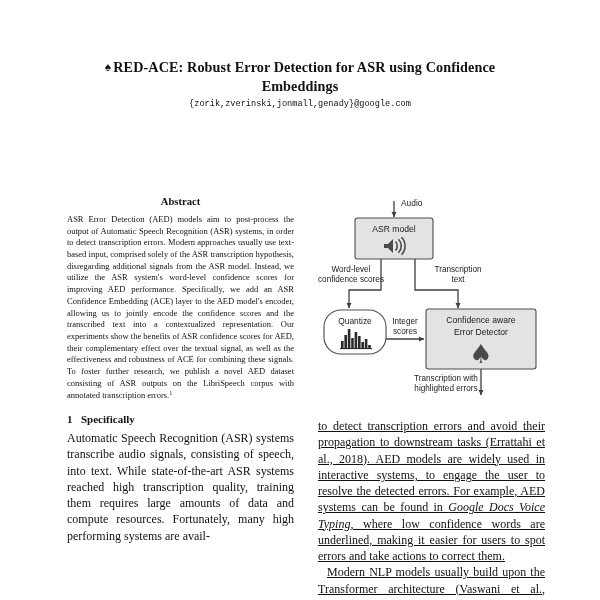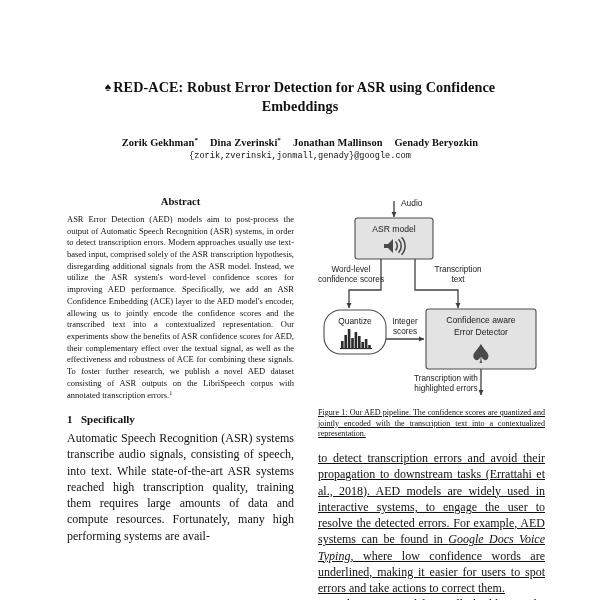--- a/index.html
+++ b/index.html
@@ -18,21 +18,21 @@
     position: relative;
     width: 600px;
     height: 600px;
     background: #ffffff;
   }
 
   
   .title-block {
     position: absolute;
     left: 67px;
-    top: 78px;
+    top: 58px;
     width: 466px;
     text-align: center;
   }
   .paper-title {
     font-family: "Liberation Serif", serif;
     font-weight: bold;
     font-size: 14.2px;
     line-height: 1.33;
     letter-spacing: 0.1px;
     margin: 0;
@@ -130,23 +130,20 @@
   .fig-caption .lab { font-weight: normal; }
 </style>
 </head>
 <body>
 
 <div class="page">
 
   <div class="title-block">
     <h1 class="paper-title"><span class="title-spade">♠</span><span>RED-ACE: Robust Error Detection for ASR using Confidence Embeddings</span></h1>
 
-    <div class="authors">
-      <span class="author"><span>Zorik Gekhman</span><span class="star">*</span></span><span class="author"><span>Dina Zverinski</span><span class="star">*</span></span><span class="author"><span>Jonathan Mallinson</span></span><span class="author"><span>Genady Beryozkin</span></span>
-    </div>
 
     <div class="email">{zorik,zverinski,jonmall,genady}@google.com</div>
   </div>
 
   <div class="col col-left">
 
     <h2 class="section-head-centered">Abstract</h2>
 
     <p class="body abstract"><span>ASR Error Detection (AED)  models aim to post-process the output of Automatic Speech Recognition (ASR) systems, in order to detect transcription errors. Modern approaches usually use text-based input, comprised solely of the ASR transcription hypothesis, disregarding additional signals from the ASR model. Instead, we utilize the ASR system's word-level confidence scores for improving AED performance. Specifically, we add an ASR Confidence Embedding (ACE) layer to the AED model's encoder, allowing us to jointly encode the confidence scores and the transcribed text into a contextualized representation. Our experiments show the benefits of ASR confidence scores for AED, their complementary effect over the textual signal, as well as the effectiveness and robustness of ACE for combining these signals. To foster further research, we publish a novel AED dataset consisting of ASR outputs on the LibriSpeech corpus with annotated transcription errors.</span><sup class="fn">1</sup></p>
 
@@ -210,20 +207,19 @@
         <text x="163" y="127" text-anchor="middle" font-family="Liberation Sans, sans-serif" font-size="8.6" fill="#1a1a1a">Confidence aware</text>
         <text x="163" y="139" text-anchor="middle" font-family="Liberation Sans, sans-serif" font-size="8.6" fill="#1a1a1a">Error Detector</text>
         <text x="163" y="167" text-anchor="middle" font-family="DejaVu Sans, sans-serif" font-size="26" fill="#4a4a4a">♠</text>
 
         <line x1="163" y1="173" x2="163" y2="199" stroke="#3f3f3f" stroke-width="1.3" marker-end="url(#ah)"></line>
         <text x="128" y="185" text-anchor="middle" font-family="Liberation Sans, sans-serif" font-size="8.2" fill="#1a1a1a">Transcription with</text>
         <text x="128" y="195" text-anchor="middle" font-family="Liberation Sans, sans-serif" font-size="8.2" fill="#1a1a1a">highlighted errors</text>
       </svg>
     </div>
 
-    <p class="fig-caption"><span class="lab">Figure 1:</span> <span>Our AED pipeline. The confidence scores are quantized and jointly encoded with the transcription text into a contextualized representation.</span></p>
 
     <p class="body" style="margin-top:10px;"><span>to detect transcription errors and avoid their propagation to downstream tasks (Errattahi et al., 2018). AED models are widely used in interactive systems, to engage the user to resolve the detected errors. For example, AED systems can be found in </span><span class="ital">Google Docs Voice Typing</span><span>, where low confidence words are underlined, making it easier for users to spot errors and take actions to correct them.</span></p>
 
     <p class="body">Modern NLP models usually build upon the Transformer architecture (Vaswani et al., 2017).</p>
   </div>
 
 </div>
 
 </body></html>

